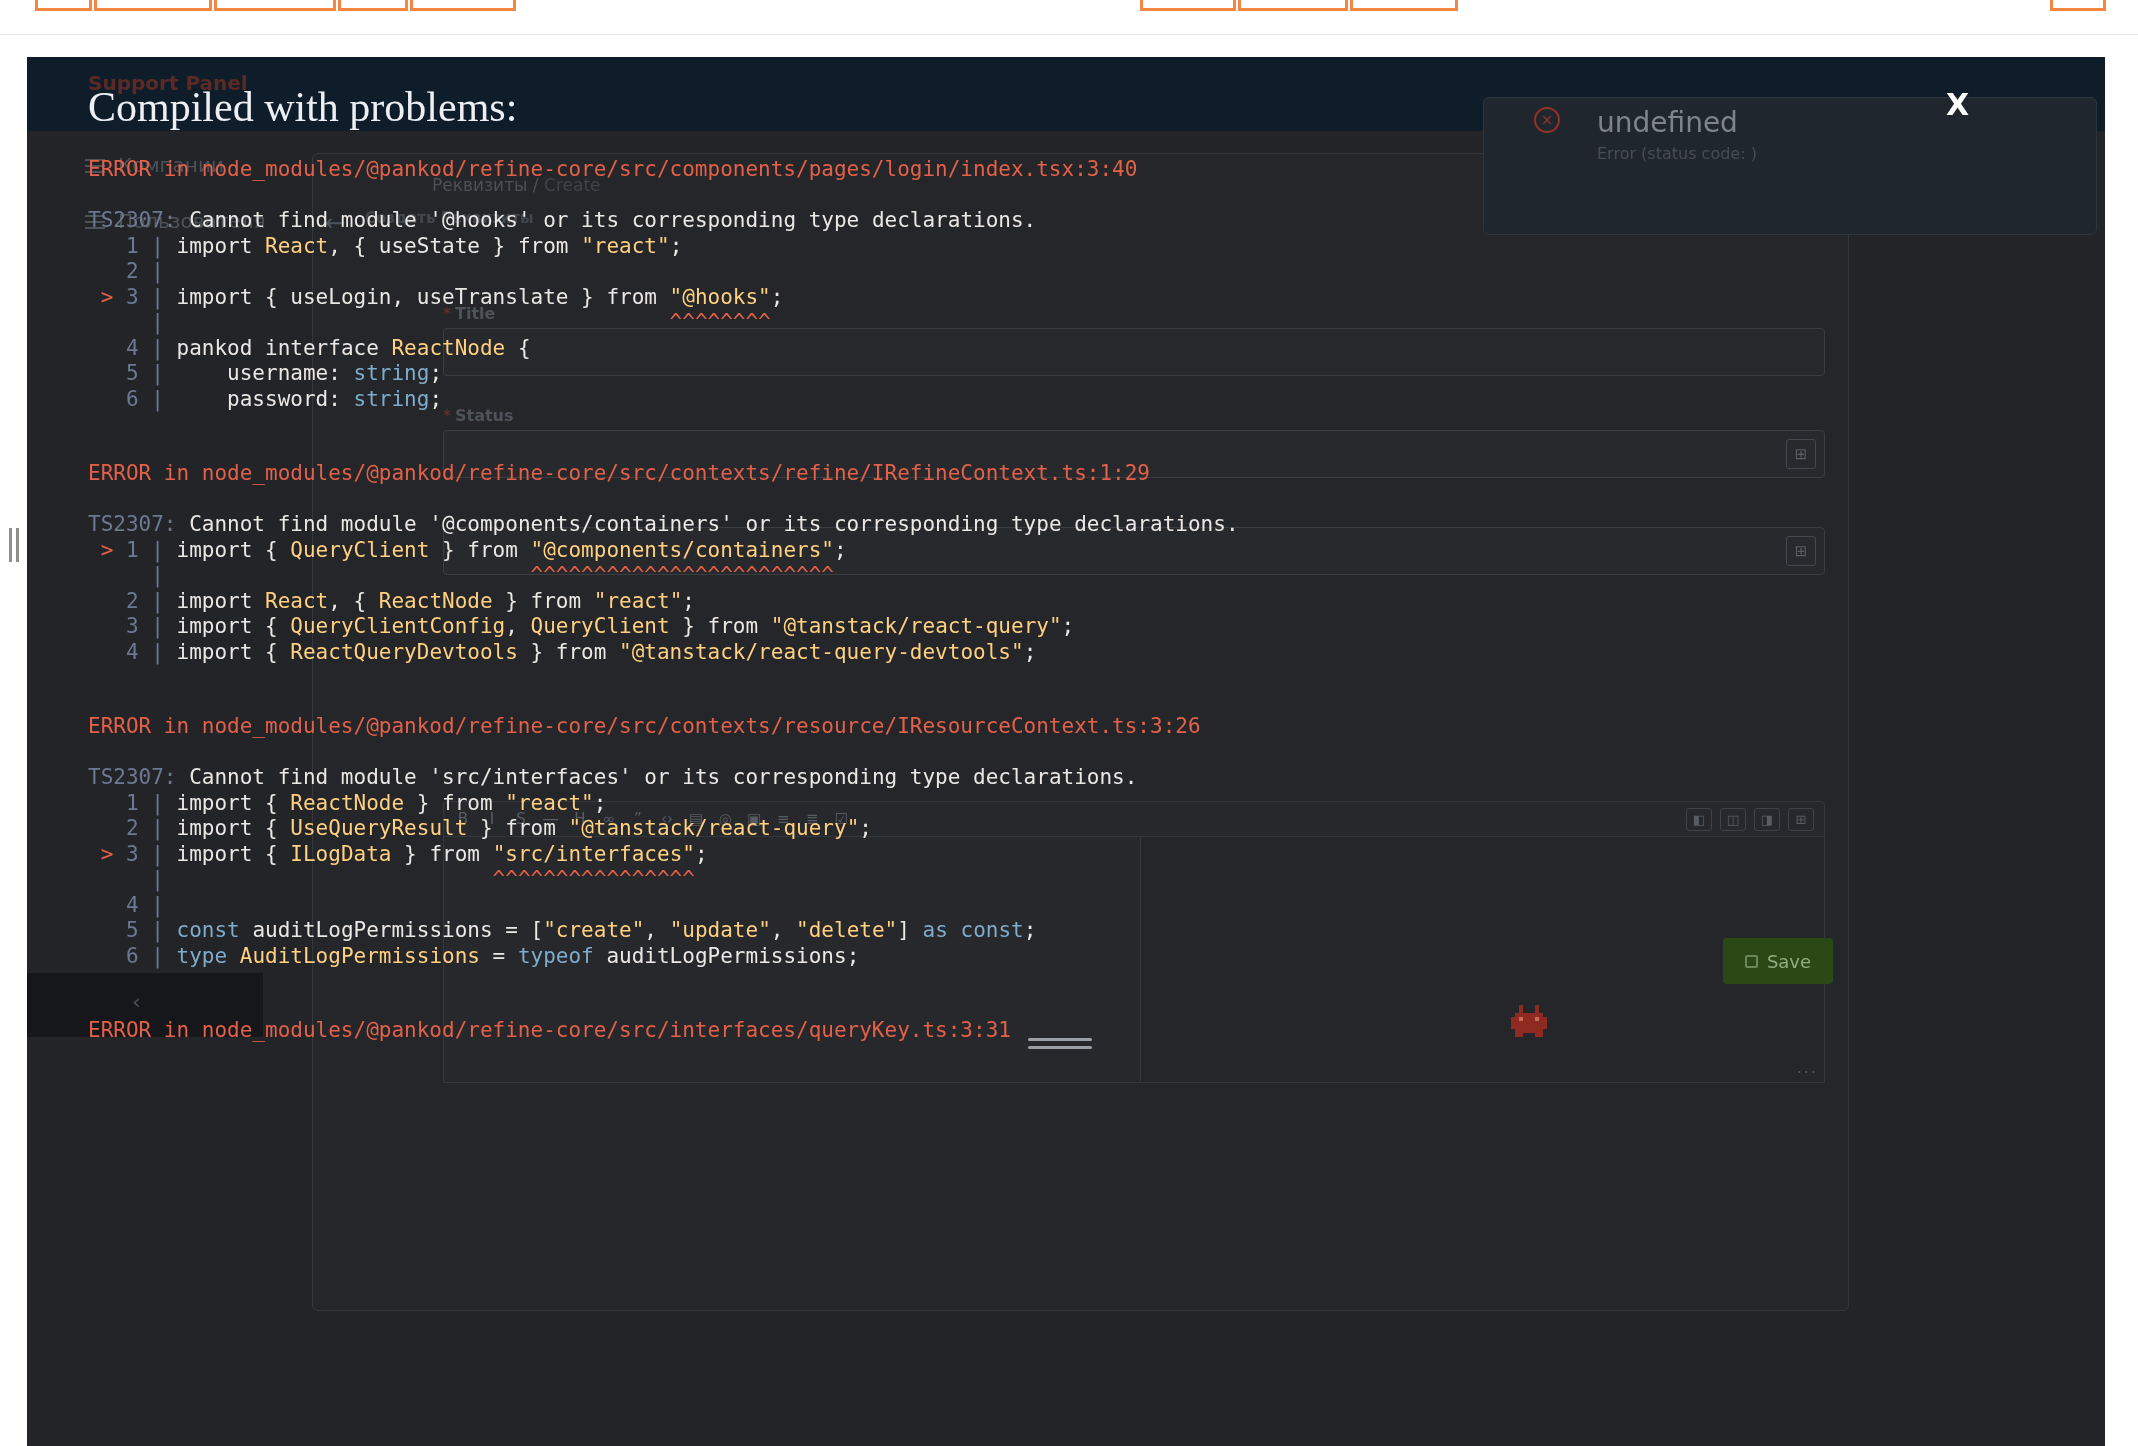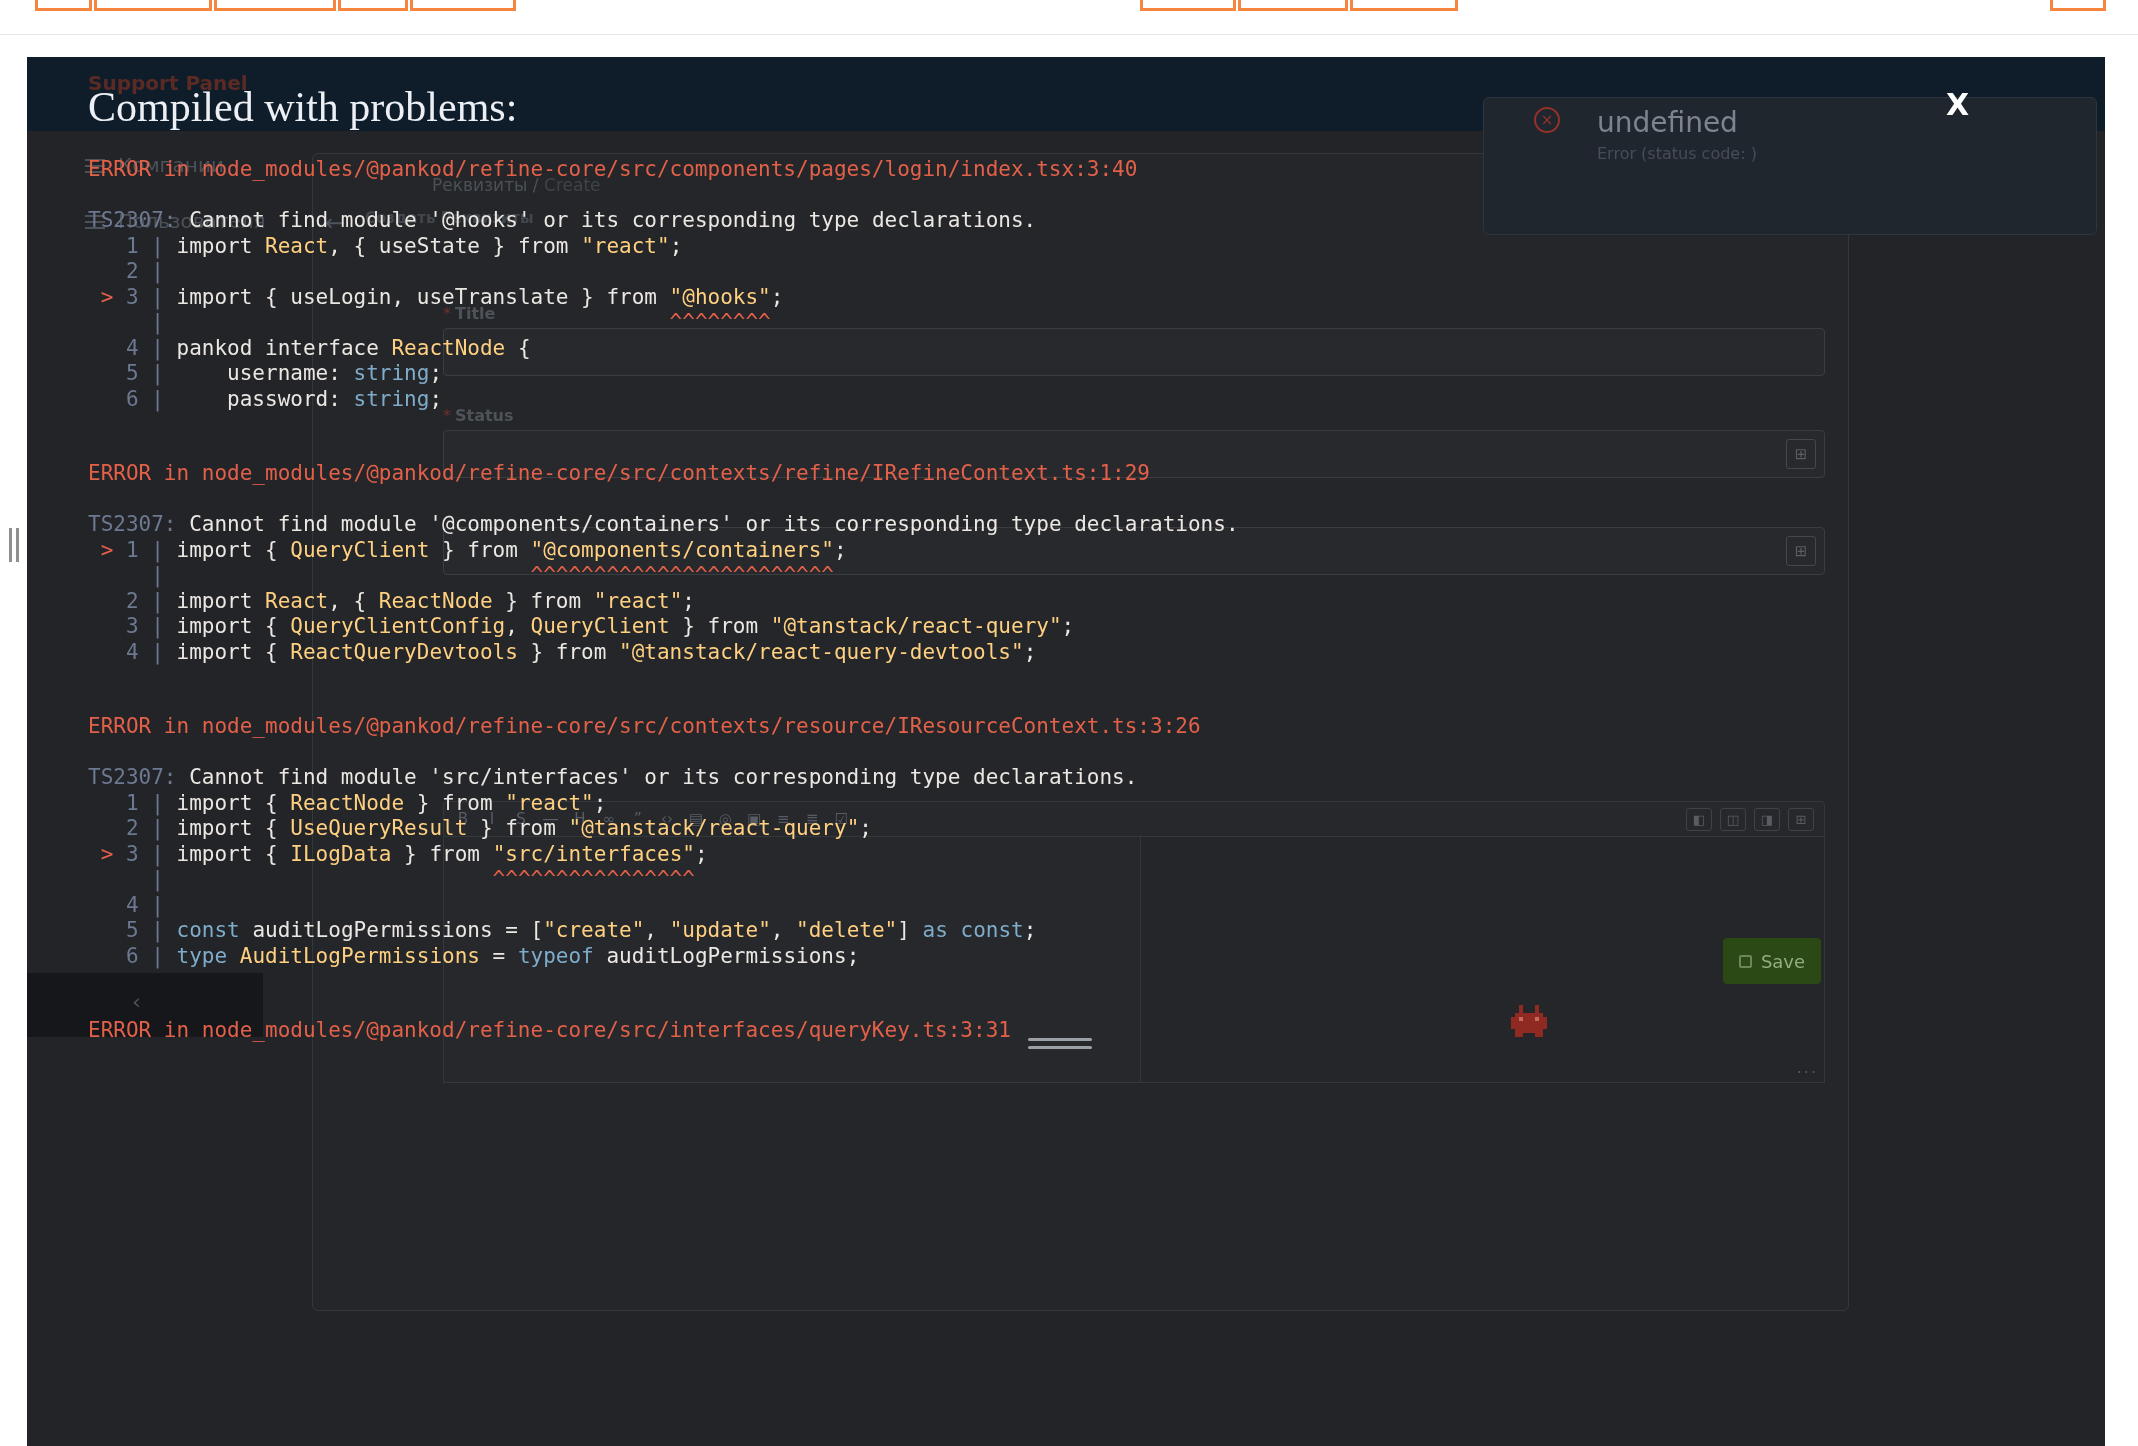--- a/index.html
+++ b/index.html
@@ -41,21 +41,21 @@
   .tb-left { display:flex; gap:15px; padding-left:12px; color:#585d64; font-size:15px; }
   .tb-left span { min-width:14px; text-align:center; }
   .tb-right { position:absolute; right:10px; top:6px; display:flex; gap:8px; }
   .tb-right span { width:26px; height:23px; border:1px solid #3f4349; border-radius:3px; color:#585d64;
                    font-size:13px; display:flex; align-items:center; justify-content:center; }
   .editor { position:absolute; left:416px; top:780px; width:1382px; height:246px;
             border:1px solid #34373c; border-top:none; display:flex; }
   .pane-l { width:697px; background:#26282c; border-right:1px solid #34373c; }
   .pane-r { flex:1; background:#242629; position:relative; }
   .corner-dots { position:absolute; right:6px; bottom:0px; color:#54585e; letter-spacing:2px; font-size:16px; }
-  .save-btn { position:absolute; left:1696px; top:881px; width:98px; height:46px; background:#2a4915;
+  .save-btn { position:absolute; left:1696px; top:881px; width:110px; height:46px; background:#2a4915;
               border-radius:4px; color:#94ac80; font-size:18px; display:flex; align-items:center;
               justify-content:center; gap:9px; z-index:2; }
   .save-ic { width:13px; height:13px; border:2px solid #6d8657; border-radius:2px; }
   .sider-block { position:absolute; left:0; top:916px; width:236px; height:64px; background:#15171b; }
   .sider-block .chev { position:absolute; left:105px; top:16px; color:#4a525b; font-size:22px; }
   .mascot { position:absolute; left:1480px; top:948px; }
 
   .toast { position:absolute; left:1456px; top:40px; width:614px; height:138px; background:#20262e;
            border:1px solid #2e3540; border-radius:6px; z-index:10; }
   .toast-ic { position:absolute; left:50px; top:9px; width:26px; height:26px; border:2px solid #93312a;

